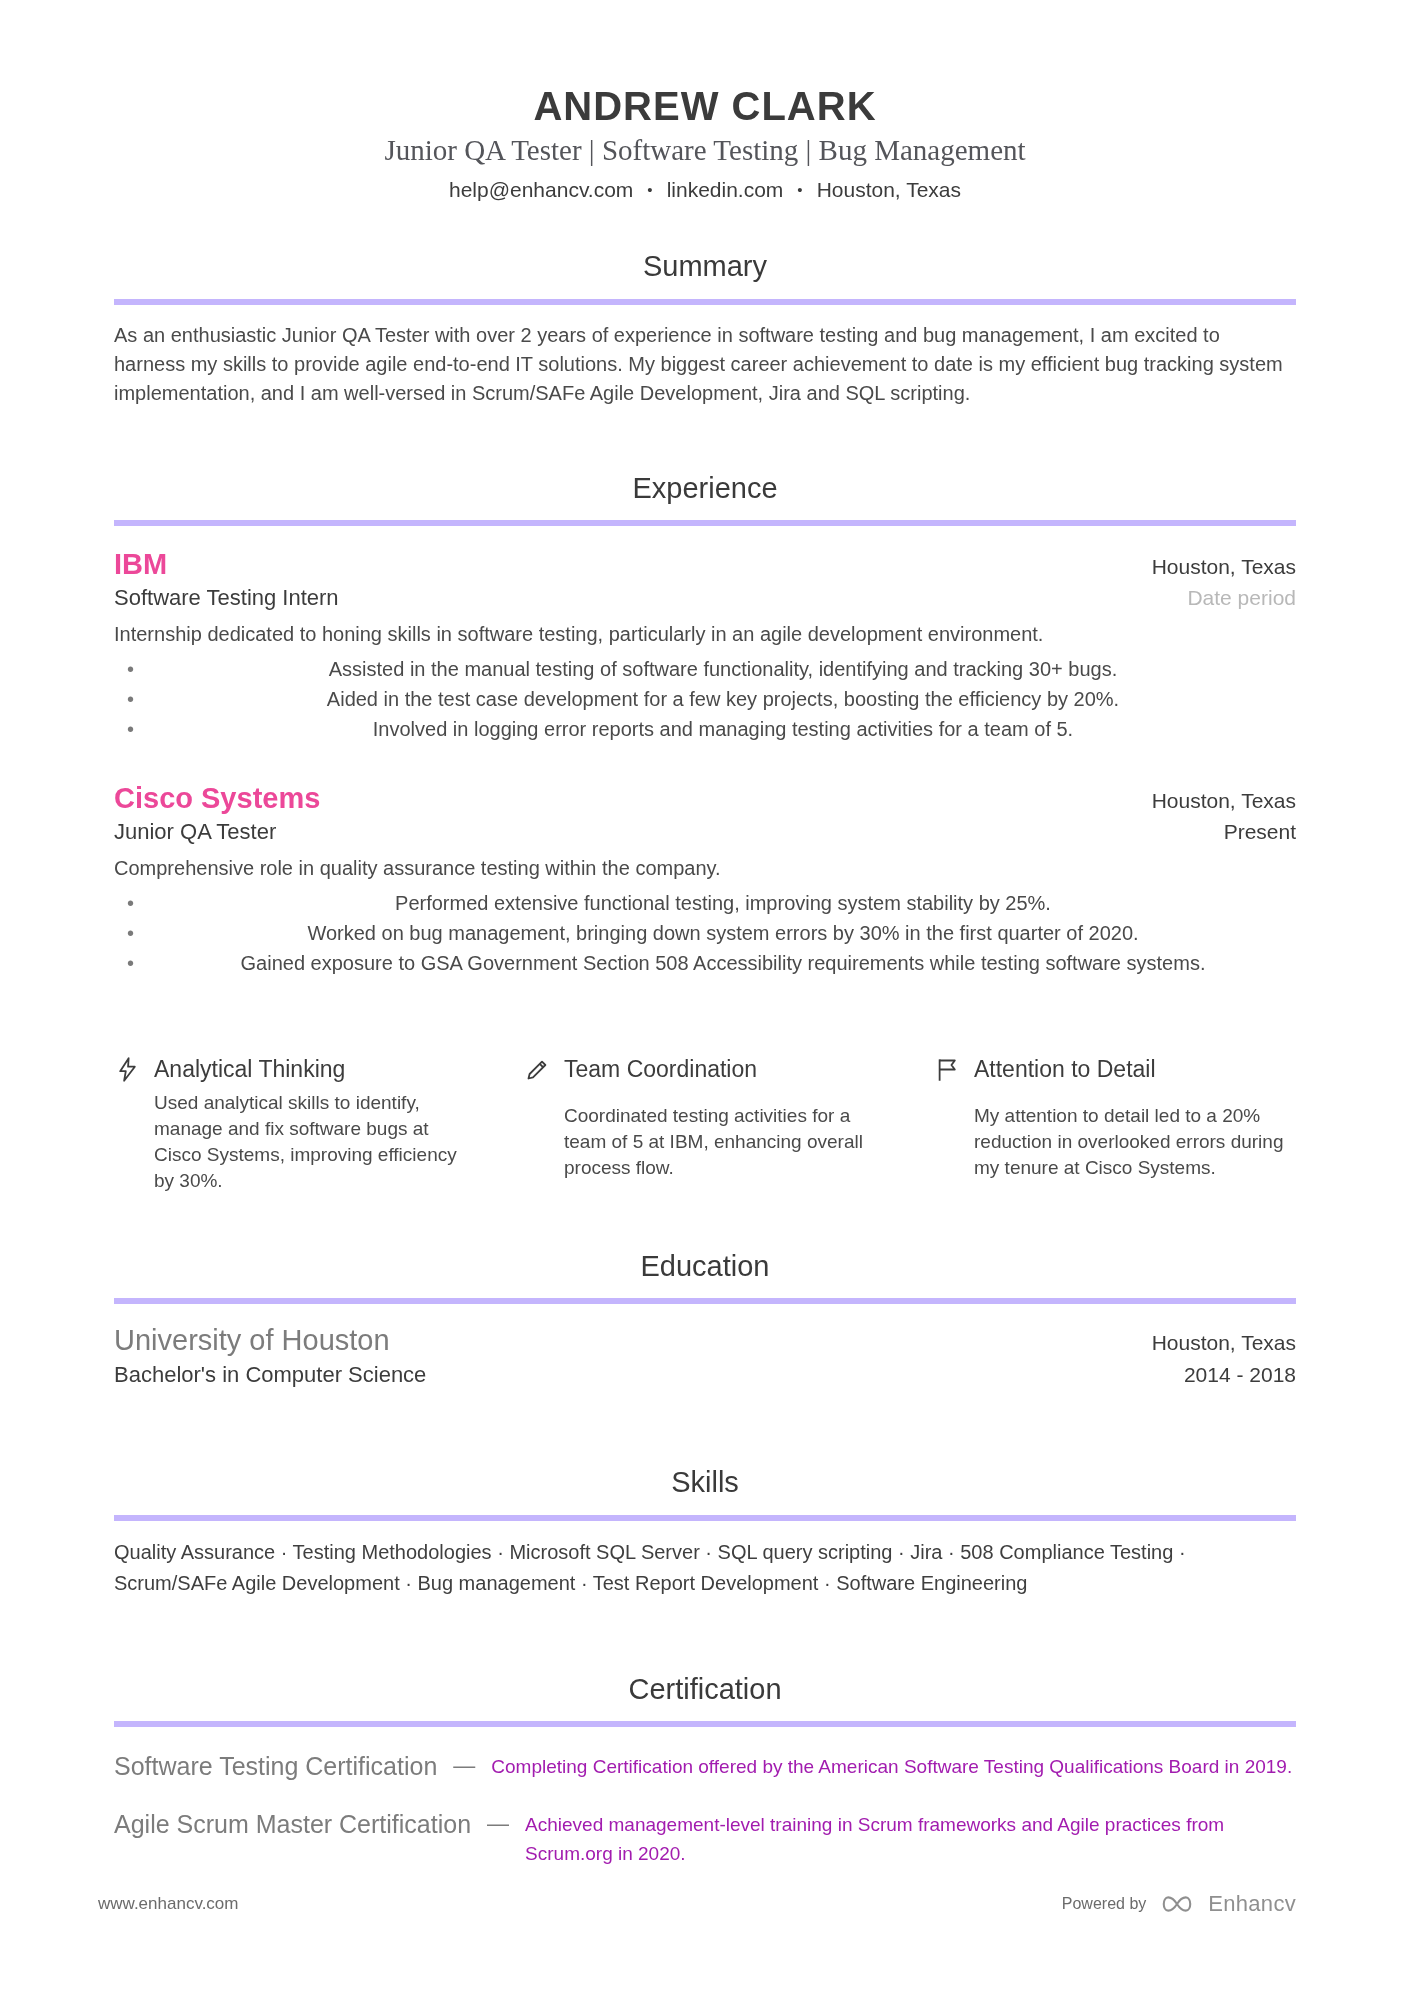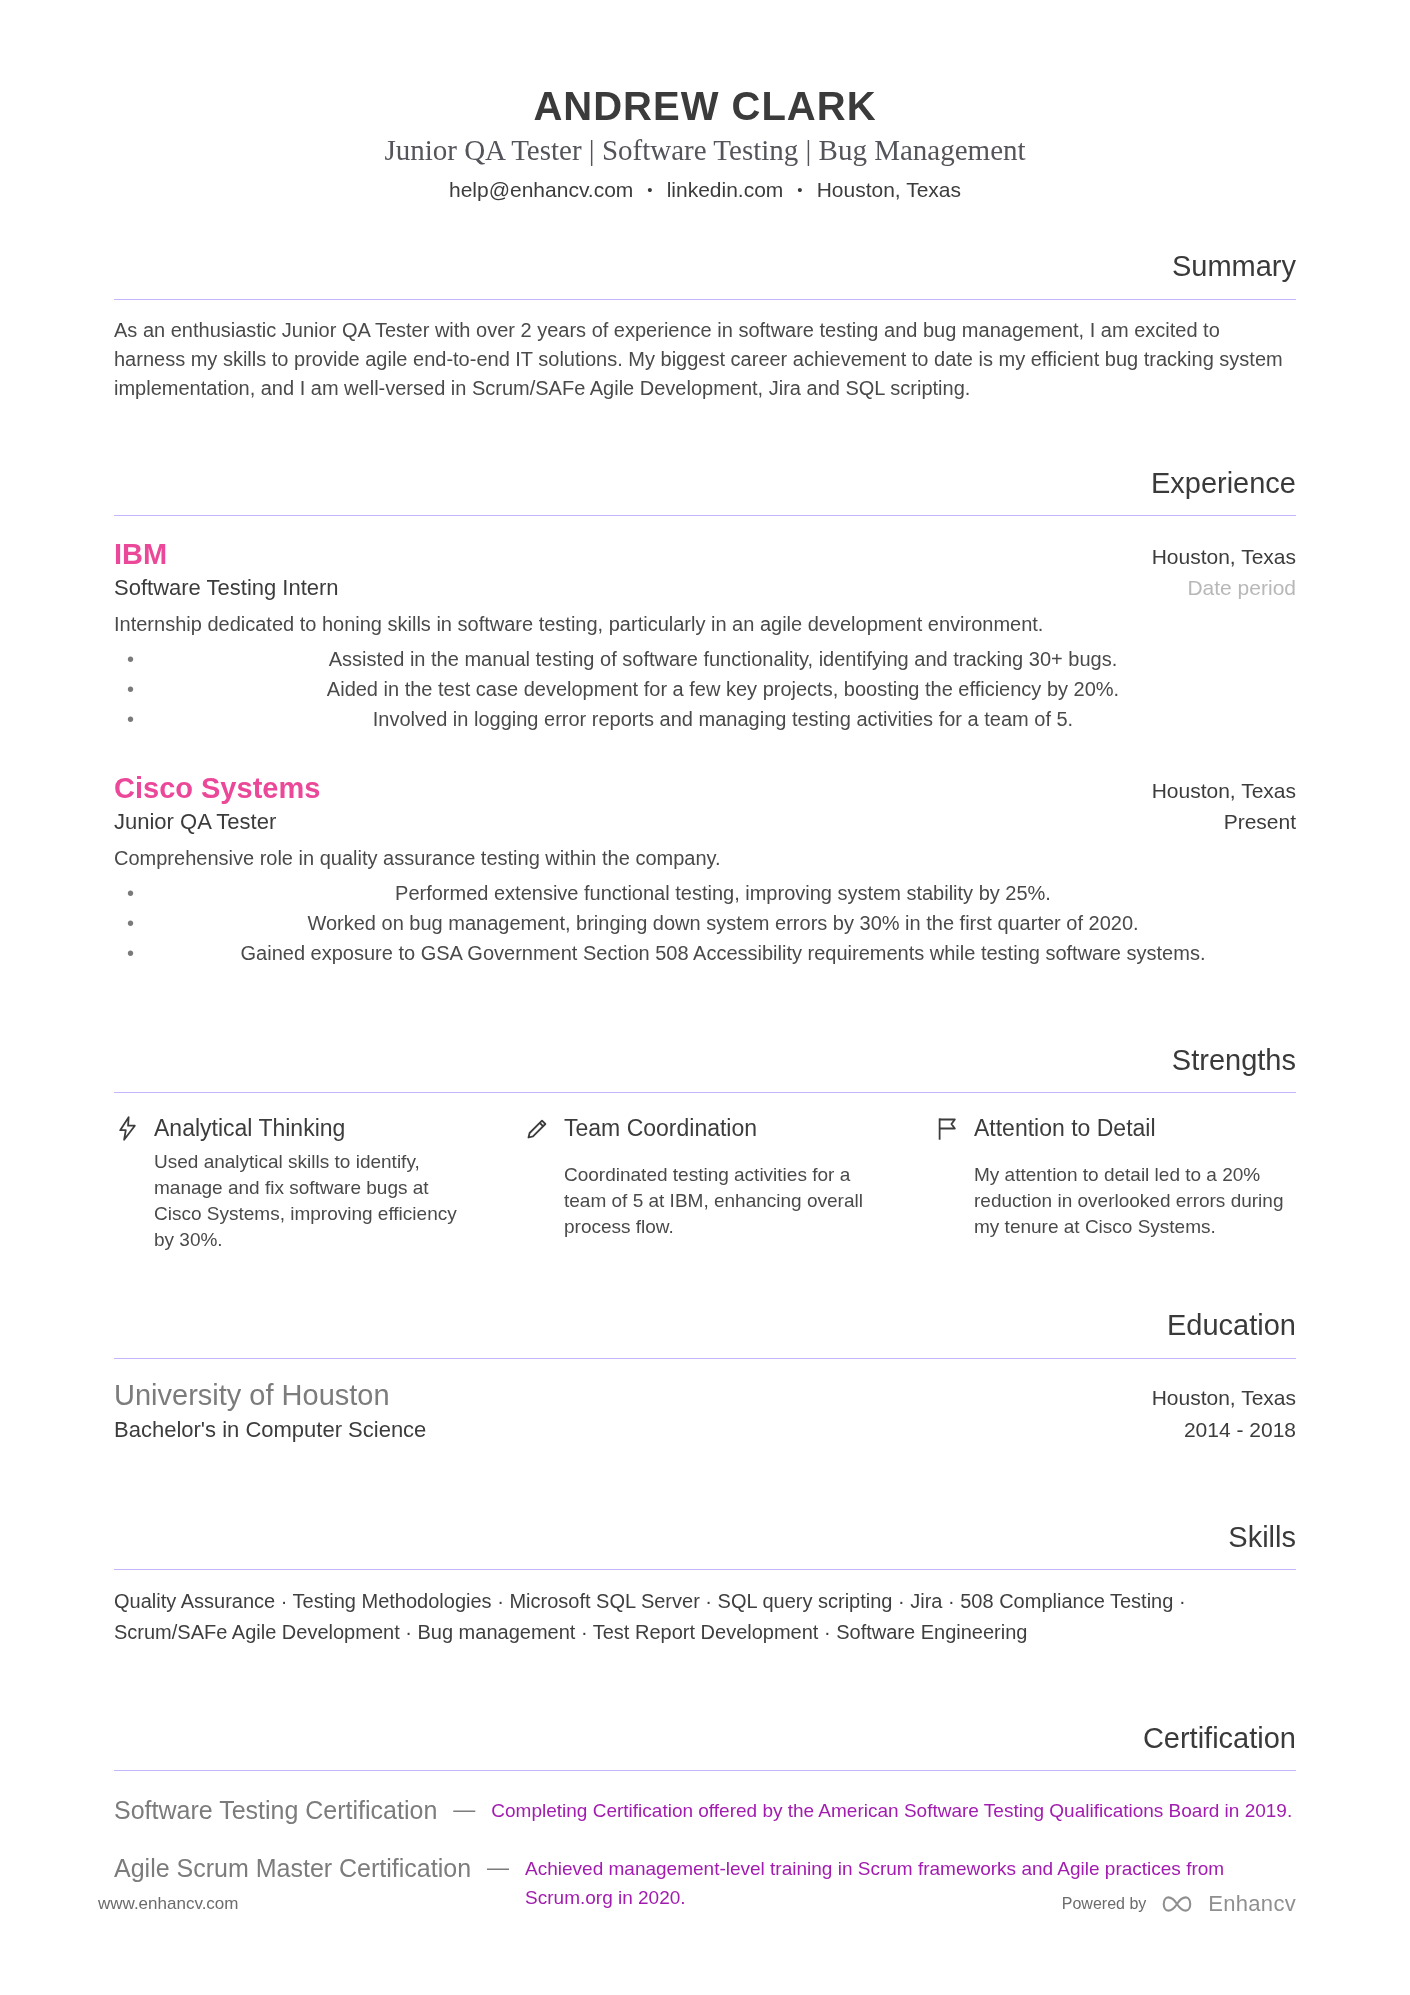--- a/index.html
+++ b/index.html
@@ -11,22 +11,22 @@
 
   
   .header { text-align:center; }
   .name { margin:0; font-size:40px; font-weight:800; letter-spacing:1px; color:#3b3b3b; line-height:1.1; }
   .job-title { margin-top:4px; font-size:29px; font-weight:400; color:#54555a; line-height:1.25;font-family:Liberation Serif, serif; }
   .contact { margin-top:10px; display:flex; justify-content:center; align-items:center; gap:14px; font-size:21px; color:#3c3c3c; }
   .dot::before { content:"•"; font-size:15px; color:#3c3c3c; position:relative; top:-2px; }
 
   
   .section-title {
-    margin:0; font-size:29px; font-weight:400; color:#3a3a3a; text-align:right;
-    padding-bottom:15px; border-bottom:1px solid #c4b5fd; line-height:1.15;
+    margin:0; font-size:29px; font-weight:400; color:#3a3a3a; text-align:center;
+    padding-bottom:15px; border-bottom:6px solid #c4b5fd; line-height:1.15;
   }
   .sec-summary { margin-top:48px; }
   .sec-experience { margin-top:64px; }
   .sec-strengths { margin-top:76px; }
   .sec-education { margin-top:56px; }
   .sec-skills { margin-top:76px; }
   .sec-certification { margin-top:74px; }
 
   .summary-text { margin:16px 0 0 0; font-size:20px; line-height:29px; color:#4a4a4a; }
 
@@ -132,21 +132,20 @@
       <p class="desc">Comprehensive role in quality assurance testing within the company.</p>
       <ul class="bullets">
         <li>Performed extensive functional testing, improving system stability by 25%.</li>
         <li>Worked on bug management, bringing down system errors by 30% in the first quarter of 2020.</li>
         <li>Gained exposure to GSA Government Section 508 Accessibility requirements while testing software systems.</li>
       </ul>
     </article>
   </section>
 
   <section class="sec-strengths">
-    <h2 class="section-title">Strengths</h2>
     <div class="strengths-grid">
 
       <div class="strength">
         <span class="icon">
           <svg class="glyph" viewBox="0 0 24 24" width="27" height="27" fill="none" stroke="#3c3c3c" stroke-width="1.6" stroke-linejoin="round">
             <path d="M13 2 L5.5 13.5 H10.5 L9 22 L18.5 9.5 H12.5 Z"></path>
           </svg>
         </span>
         <h3>Analytical Thinking</h3>
         <p>Used analytical skills to identify, manage and fix software bugs at Cisco Systems, improving efficiency by 30%.</p>

